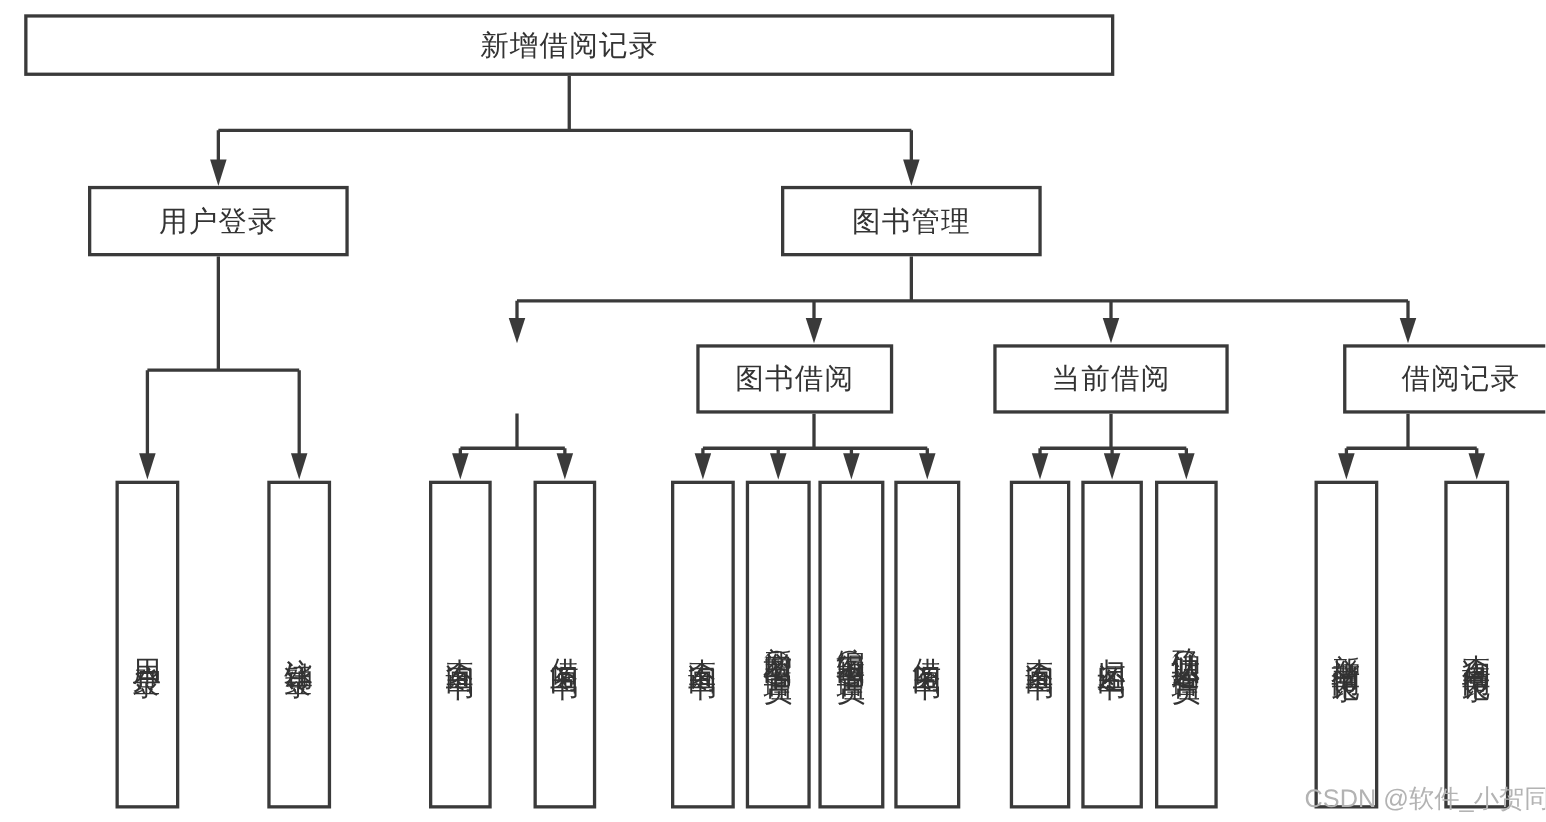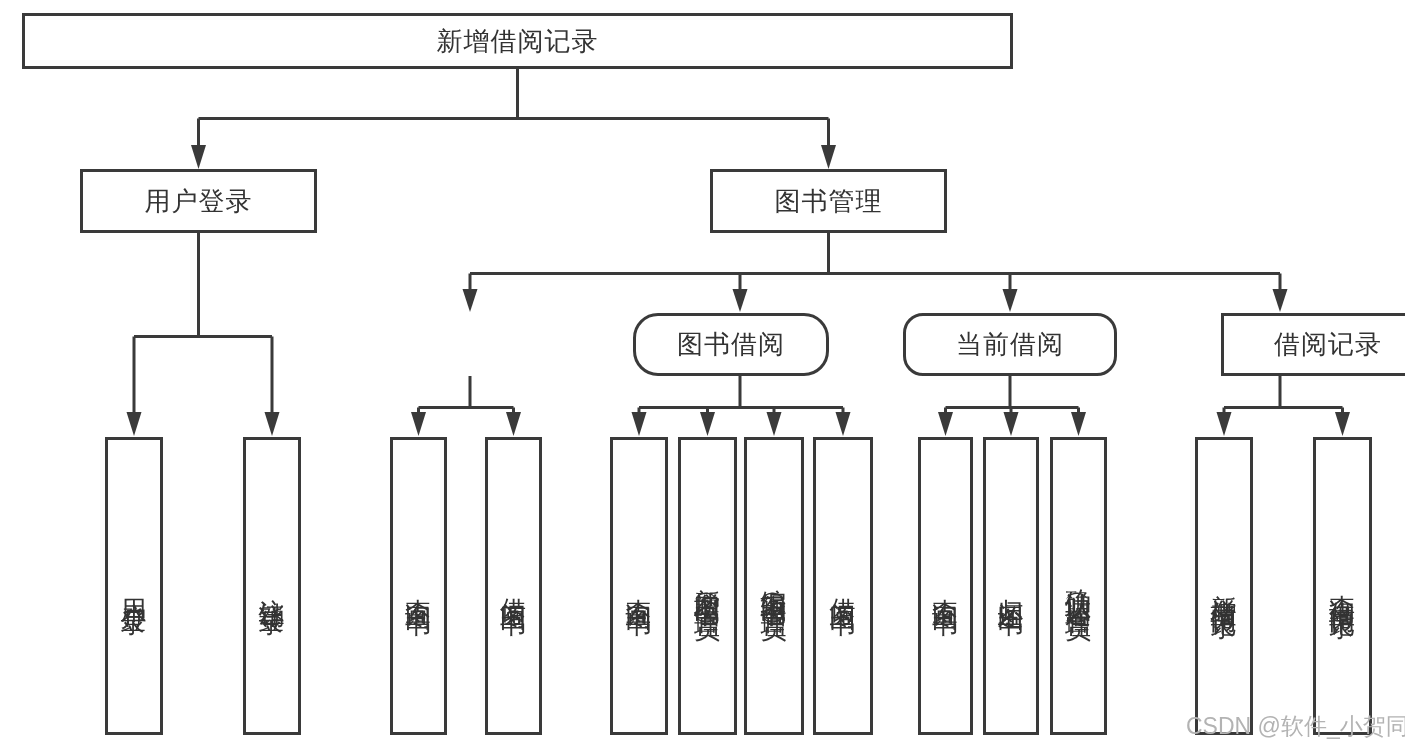--- a/index.html
+++ b/index.html
@@ -91,24 +91,24 @@
     <span>新增借阅记录</span>
   </div>
 
   <div class="node h" style="left:80px;top:169px;width:237px;height:64px;">
     <span>用户登录</span>
   </div>
   <div class="node h" style="left:710px;top:169px;width:237px;height:64px;">
     <span>图书管理</span>
   </div>
 
-  <div class="node h" style="left:633px;top:313px;width:196px;height:63px;border-radius:25px;">
+  <div class="node h" style="left:633px;top:313px;width:179px;height:63px;">
     <span>图书借阅</span>
   </div>
-  <div class="node h" style="left:903px;top:313px;width:214px;height:63px;border-radius:20px;">
+  <div class="node h" style="left:903px;top:313px;width:214px;height:63px;">
     <span>当前借阅</span>
   </div>
   <div class="node h" style="left:1173px;top:313px;width:214px;height:63px;margin-left:48px;">
     <span>借阅记录</span>
   </div>
 
   <div class="node v" style="left:105px;top:437px;width:58px;height:298px;">
     <span>用户登录</span>
   </div>
   <div class="node v" style="left:243px;top:437px;width:58px;height:298px;">

